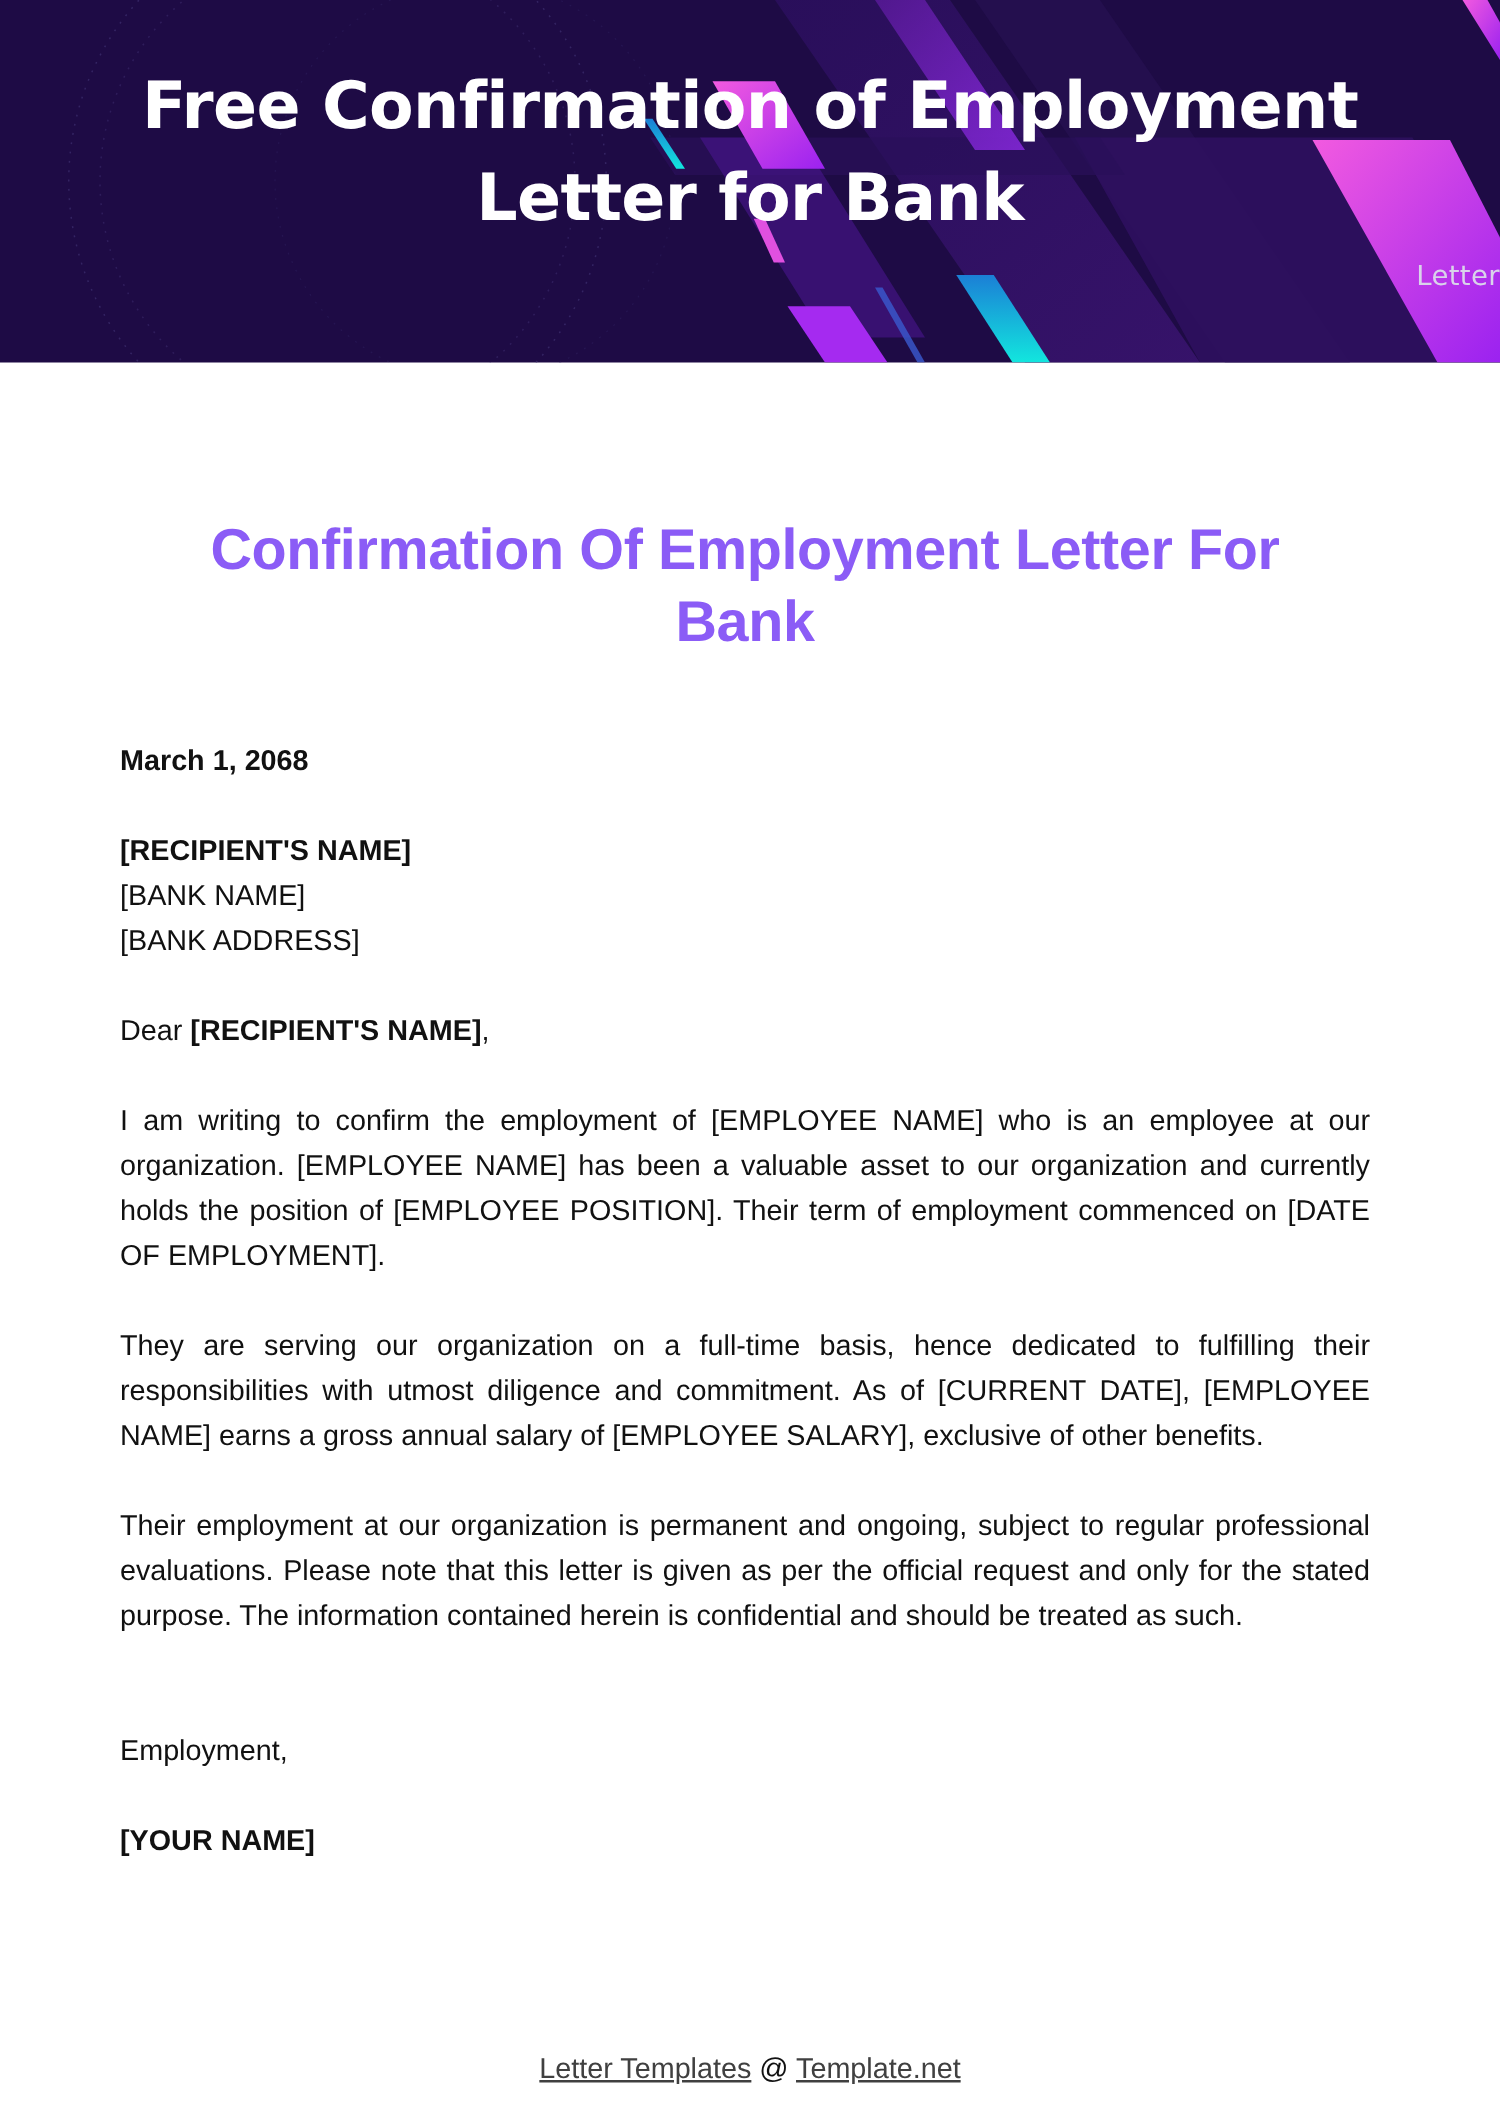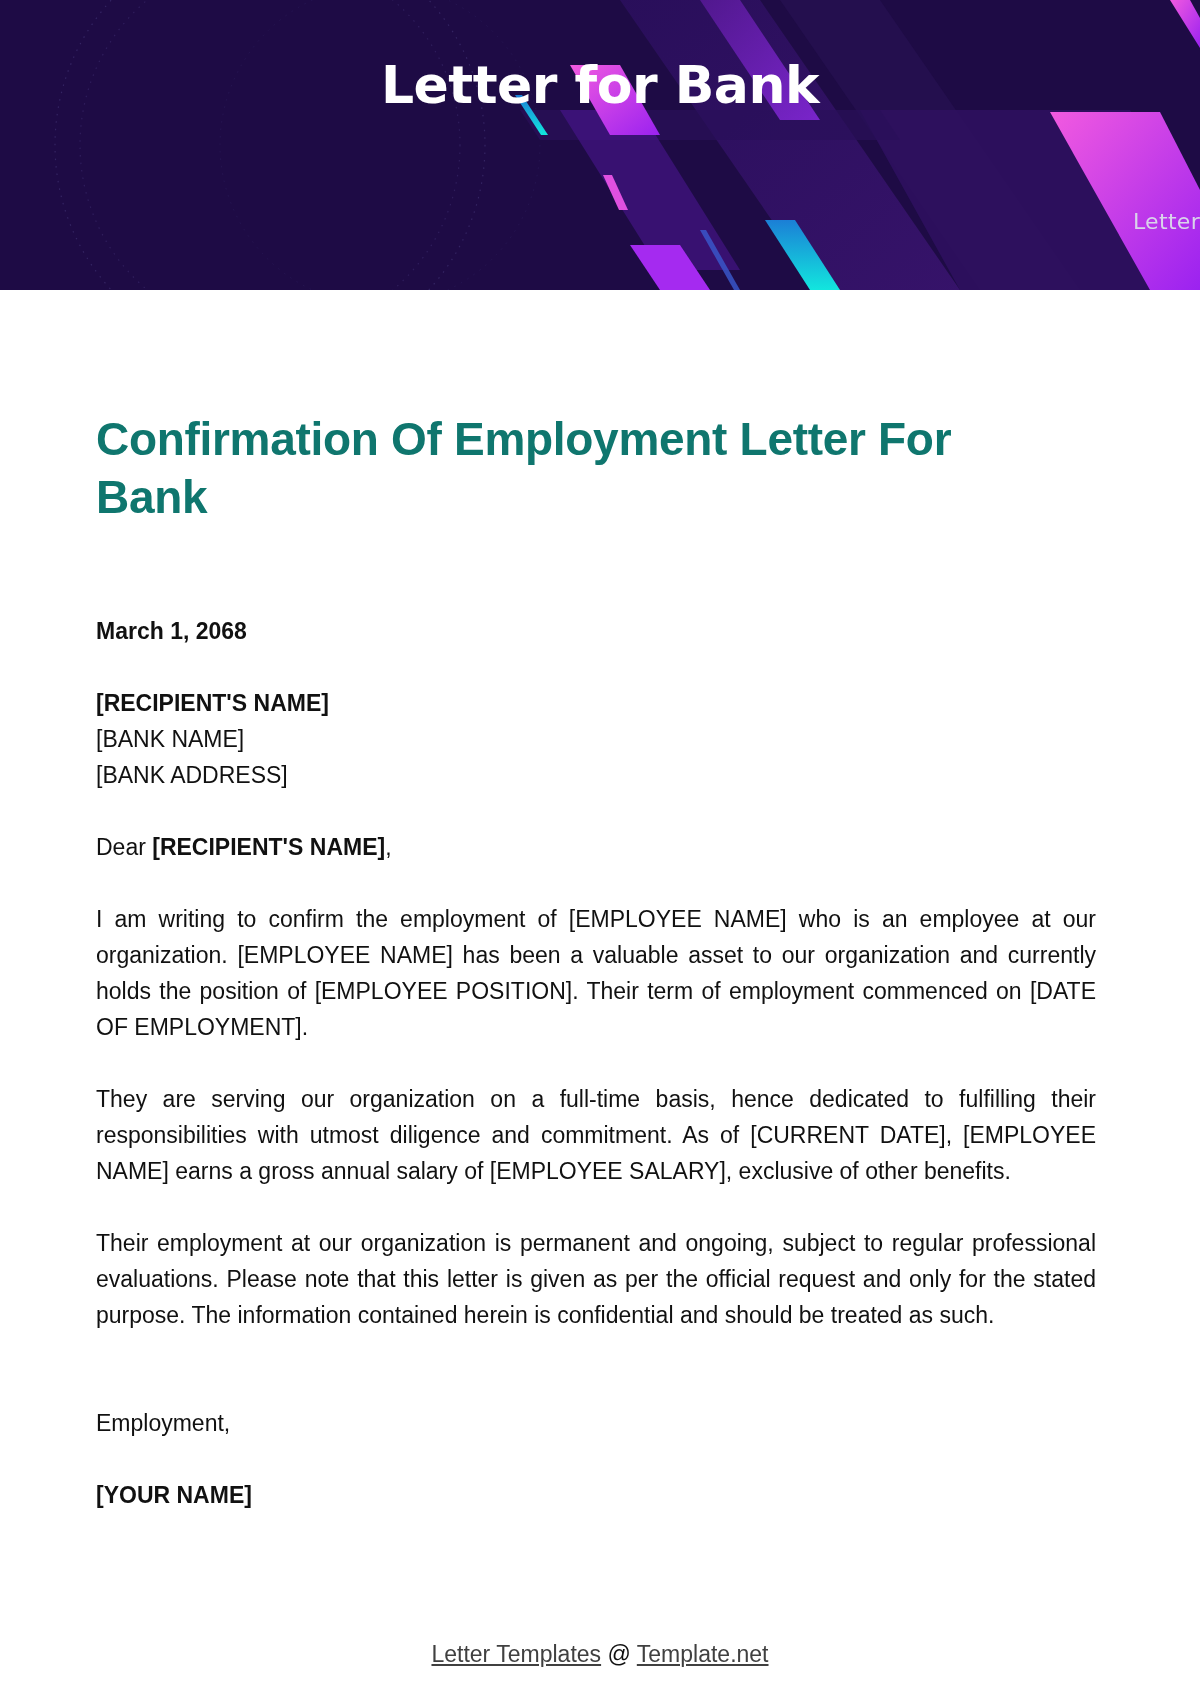--- a/index.html
+++ b/index.html
@@ -52,26 +52,27 @@
       font-weight: normal;
       letter-spacing: 0.3px;
     }
     .doc {
       position: absolute;
       left: 96px;
       top: 410px;
       width: 1000px;
     }
     .doc-title {
+      text-align: center;
       font-family: "Liberation Sans", sans-serif;
       font-weight: bold;
       font-size: 46px;
       line-height: 58px;
-      margin: 0 0 87px 0;
-      color: #0f766e;
+      margin: 0 0 64px 0;
+      color: #8b5cf6;
       letter-spacing: -0.3px;
     }
     .doc-title span { display: block; }
     .line {
       font-size: 23px;
       line-height: 36px;
       margin: 0;
     }
     .bold { font-weight: bold; }
     .gap { height: 36px; }
@@ -139,20 +140,21 @@
 
     <polygon points="630,245 680,245 710,290 660,290" fill="#a52af0"></polygon>
     <polygon points="603,175 612,175 628,210 619,210" fill="#e050e0"></polygon>
 
     <polygon points="515,95 522,95 548,135 541,135" fill="url(#gCyan)"></polygon>
     <polygon points="765,220 795,220 840,290 810,290" fill="url(#gCyan)"></polygon>
     <polygon points="700,230 706,230 740,290 734,290" fill="#3a5ad0" opacity="0.8"></polygon>
   </svg>
 
   <h1 class="banner-title">
+    <span>Free Confirmation of Employment</span>
     <span>Letter for Bank</span>
   </h1>
   <div class="banner-subtitle">Letter</div>
 </header>
 
 <main class="doc">
   <h2 class="doc-title">
     <span>Confirmation Of Employment Letter For</span>
     <span>Bank</span>
   </h2>

